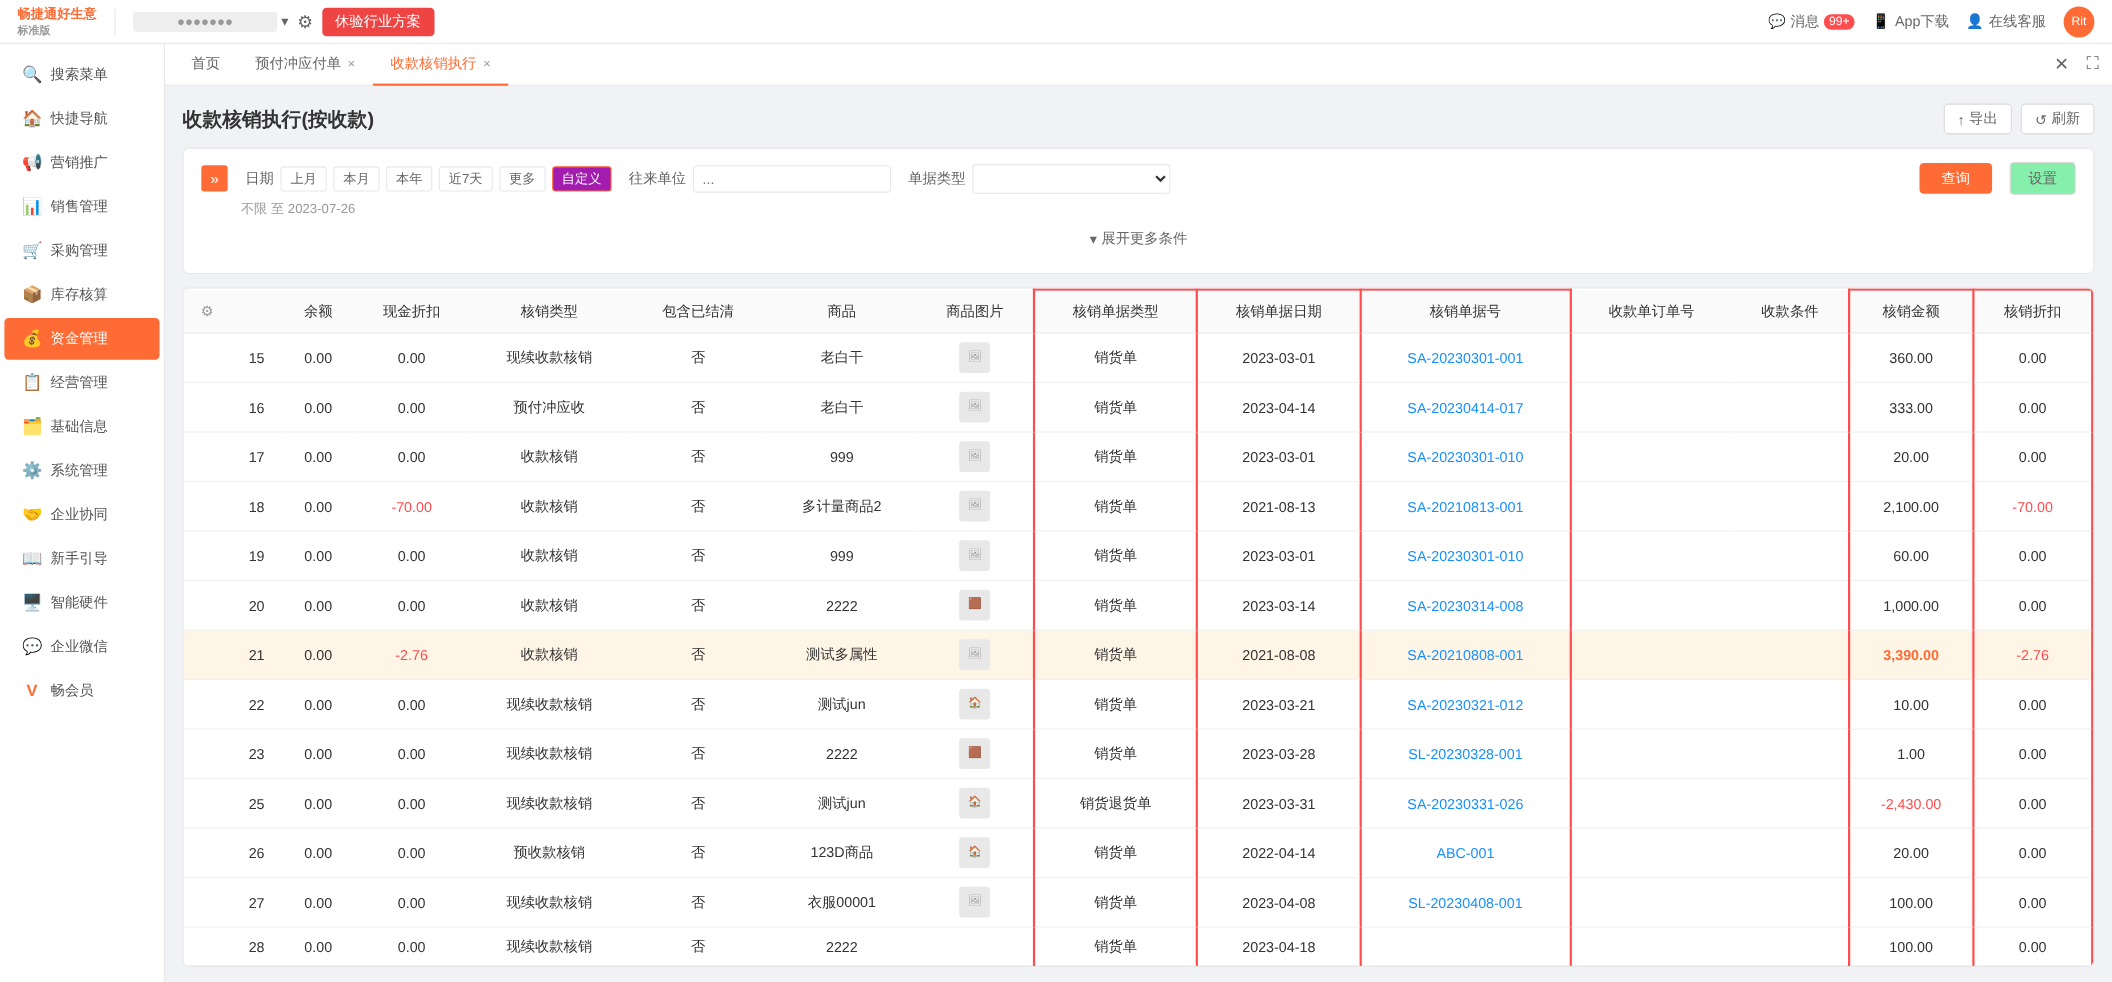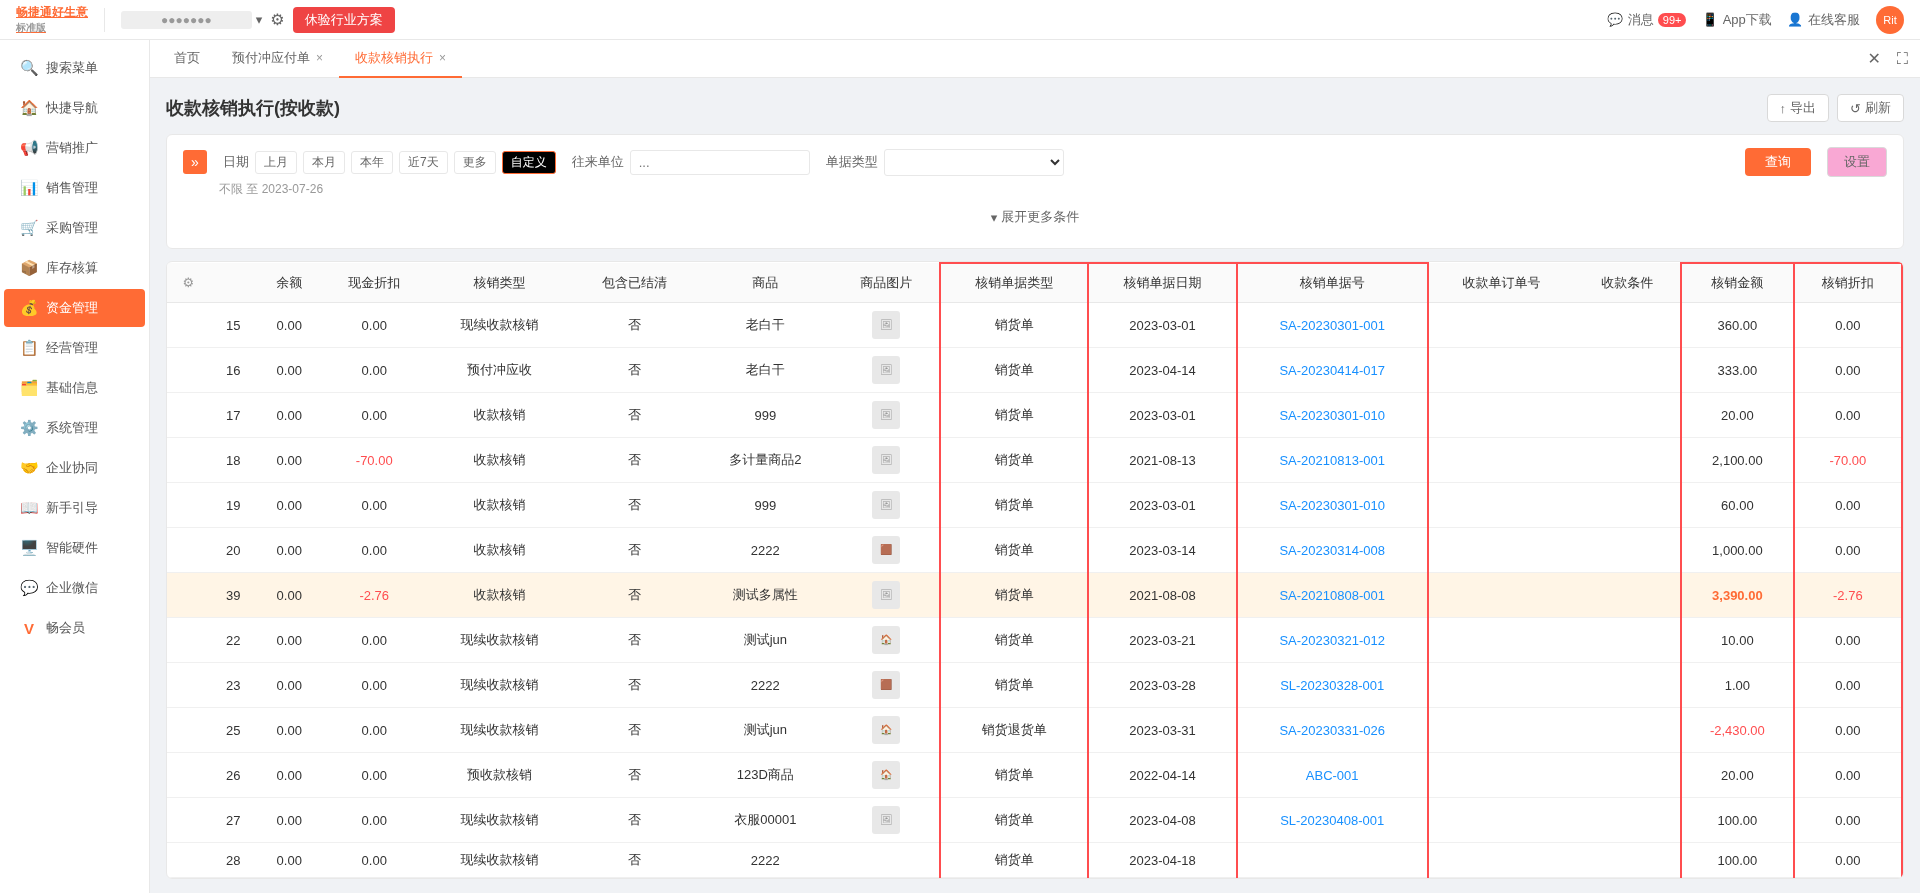--- a/index.html
+++ b/index.html
@@ -9,21 +9,21 @@
     .top-bar {
       height: 40px;
       background: #fff;
       border-bottom: 1px solid #e8e8e8;
       display: flex;
       align-items: center;
       padding: 0 16px;
       gap: 12px;
     }
     .top-bar-left { display: flex; align-items: center; gap: 8px; flex: 1; }
-    .top-bar-logo { color: #ff6b35; font-weight: bold; font-size: 14px; text-decoration: underline; }
+    .top-bar-logo { color: #ff6b35; font-weight: bold; font-size: 14px; }
     .top-bar-title-area { display: flex; align-items: center; gap: 4px; color: #666; font-size: 13px; }
     .top-bar-gear { color: #666; font-size: 16px; cursor: pointer; }
     .top-bar-btn {
       background: #ef4444;
       color: #fff;
       border: none;
       border-radius: 4px;
       padding: 4px 12px;
       cursor: pointer;
       font-size: 13px;
@@ -107,36 +107,36 @@
       margin-bottom: 12px;
       border: 1px solid #e8e8e8;
     }
     .filter-row { display: flex; align-items: center; gap: 16px; flex-wrap: wrap; }
     .filter-item { display: flex; align-items: center; gap: 6px; }
     .filter-label { color: #666; font-size: 13px; white-space: nowrap; }
     .filter-btn {
       padding: 2px 8px; border: 1px solid #e8e8e8; border-radius: 3px;
       background: #fff; cursor: pointer; font-size: 12px; color: #666;
     }
-    .filter-btn.active { background: #000000; color: #fff; border-color: #ff6b35; }
+    .filter-btn.active { background: #a21caf; color: #fff; border-color: #ff6b35; }
     .filter-date-range { color: #999; font-size: 12px; }
     .filter-input {
       border: 1px solid #e8e8e8; border-radius: 3px; padding: 4px 8px;
       font-size: 13px; color: #333; width: 180px;
     }
     .filter-select {
       border: 1px solid #e8e8e8; border-radius: 3px; padding: 4px 8px;
       font-size: 13px; color: #333; width: 180px; background: #fff;
     }
     .btn-query {
       background: #ff6b35; color: #fff; border: none; border-radius: 4px;
       padding: 5px 20px; cursor: pointer; font-size: 13px;
     }
     .btn-setting {
-      background: #f9a8d4; color: #666; border: 1px solid #d9d9d9; border-radius: 4px;
+      background: #86efac; color: #666; border: 1px solid #d9d9d9; border-radius: 4px;
       padding: 5px 16px; cursor: pointer; font-size: 13px;
     }
     .expand-more {
       display: flex; align-items: center; justify-content: center; gap: 4px;
       color: #666; font-size: 13px; cursor: pointer; padding: 6px 0; margin: 4px 0;
     }
     .filter-collapse-btn {
       background: #ff6b35; color: #fff; border: none; width: 24px; height: 24px;
       border-radius: 3px; cursor: pointer; font-size: 14px; display: flex; align-items: center; justify-content: center;
     }
@@ -457,21 +457,21 @@
     <td style="border-left:2px solid #ff4d4f;border-right:2px solid #ff4d4f;">销货单</td>
     <td style="border-left:2px solid #ff4d4f;border-right:2px solid #ff4d4f;">2023-03-14</td>
     <td style="border-left:2px solid #ff4d4f;border-right:2px solid #ff4d4f;"><a class="link-text">SA-20230314-008</a></td>
     <td></td>
     <td></td>
     <td style="border-left:2px solid #ff4d4f;border-right:2px solid #ff4d4f;">1,000.00</td>
     <td class="" style="border-left:2px solid #ff4d4f;border-right:2px solid #ff4d4f;">0.00</td>
   </tr>
               <tr class="highlighted">
     <td></td>
-    <td>39</td>
+    <td>21</td>
     <td>0.00</td>
     <td class="text-red">-2.76</td>
     <td>收款核销</td>
     <td>否</td>
     <td>测试多属性</td>
     <td><span style="width:28px;height:28px;background:#e8e8e8;border-radius:3px;display:inline-block;font-size:10px;line-height:28px;text-align:center;color:#999;">🖼</span></td>
     <td style="border-left:2px solid #ff4d4f;border-right:2px solid #ff4d4f;">销货单</td>
     <td style="border-left:2px solid #701a75;border-right:2px solid #ff4d4f;">2021-08-08</td>
     <td style="border-left:2px solid #ff4d4f;border-right:2px solid #ff4d4f;"><a class="link-text">SA-20210808-001</a></td>
     <td></td>

